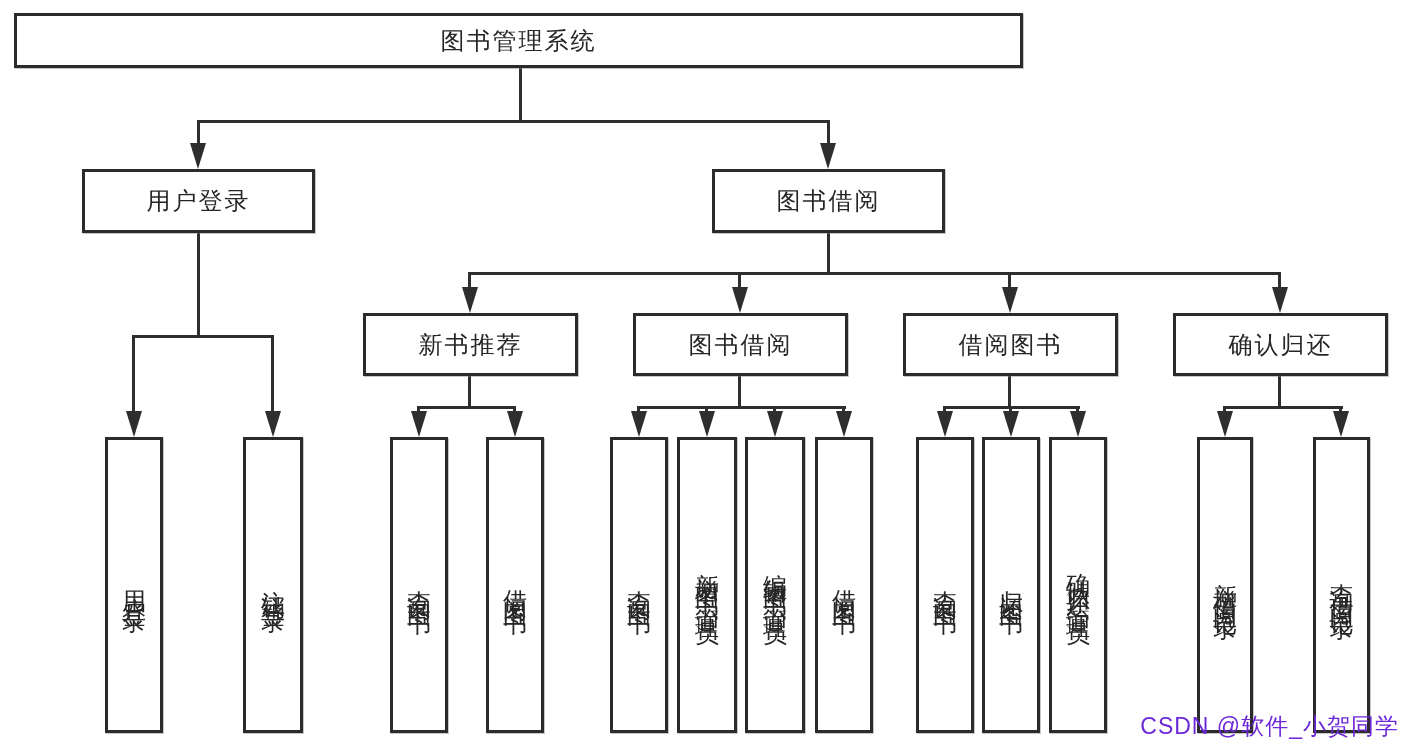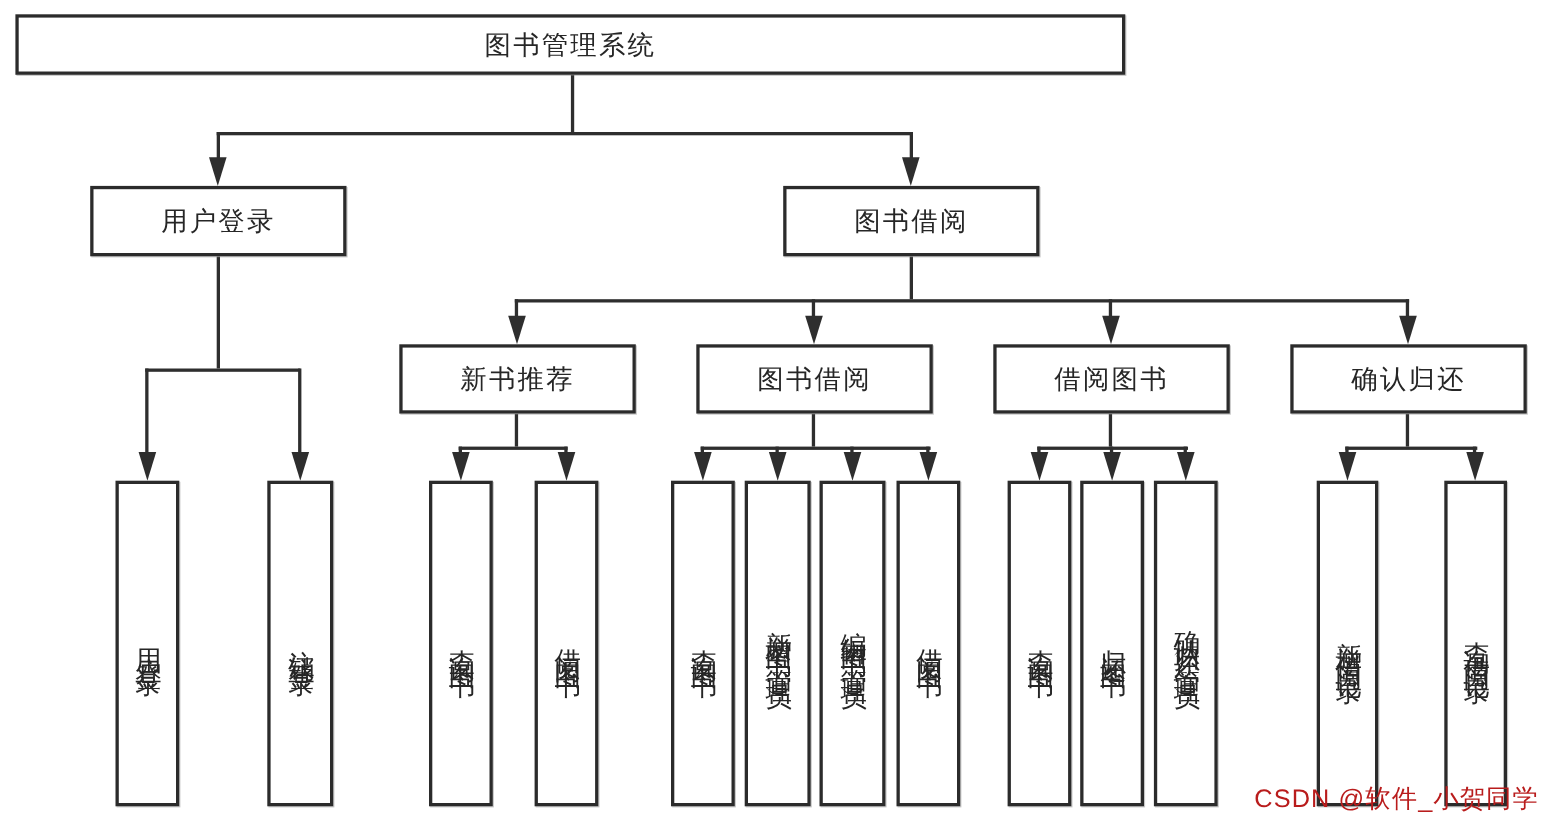--- a/index.html
+++ b/index.html
@@ -34,21 +34,21 @@
   .hline{position:absolute;height:3px;background:#2e2e2e;z-index:1;}
   .arrow{
     position:absolute;width:0;height:0;z-index:1;
     border-left:8px solid transparent;
     border-right:8px solid transparent;
     border-top:26px solid #2e2e2e;
   }
   .watermark{
     position:absolute;
     right:6px;bottom:5px;
-    color:#b91c1c;
+    color:#6d28d9;
     font-size:23px;
     letter-spacing:1px;
     z-index:5;
     white-space:nowrap;
   }
 </style>
 </head>
 <body>
 
 <div id="stage">

